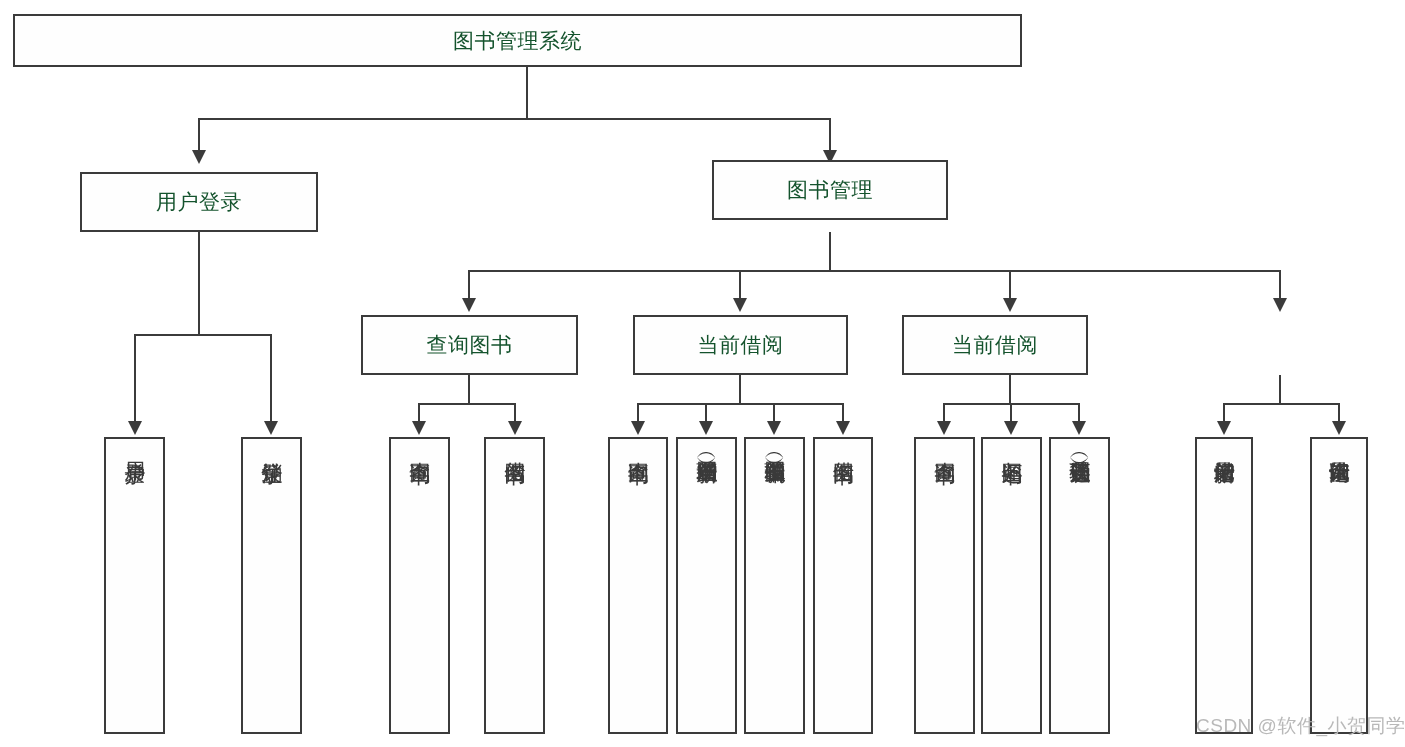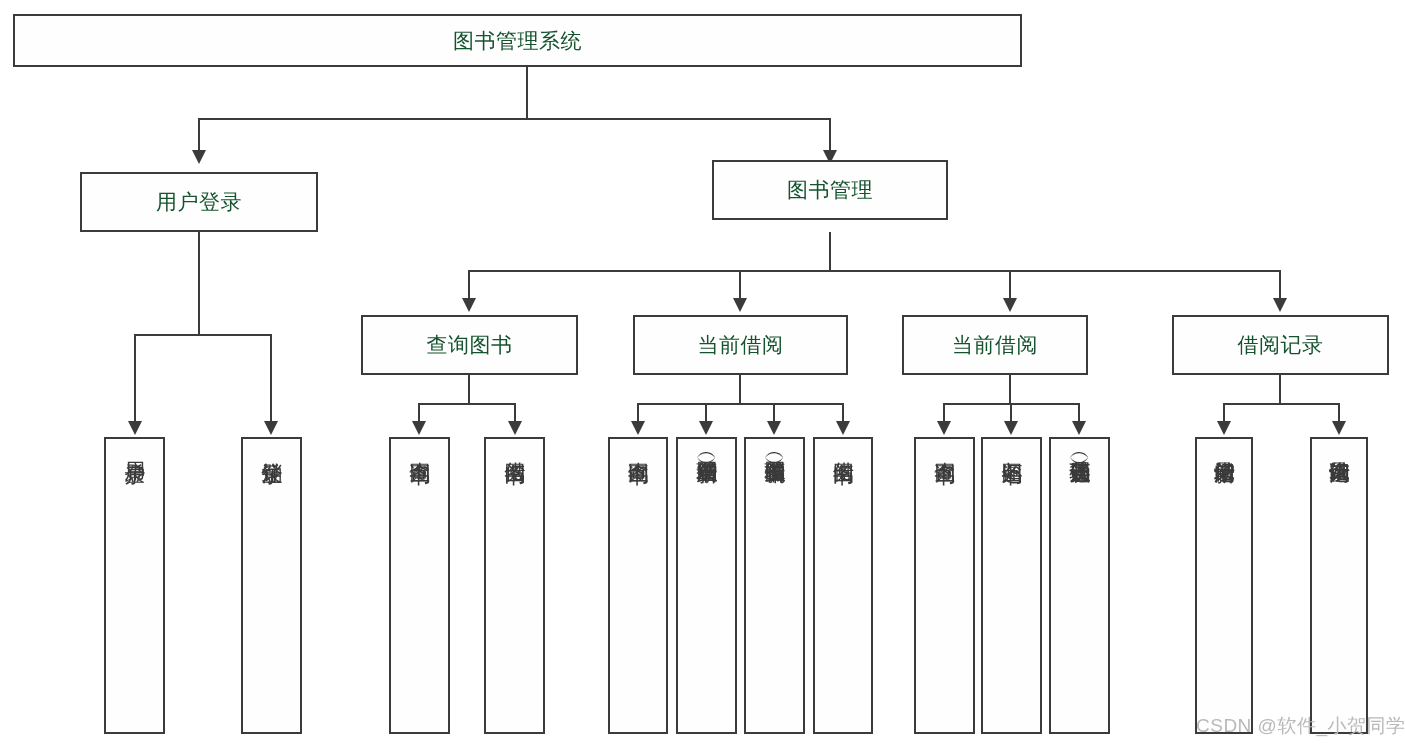--- a/index.html
+++ b/index.html
@@ -128,23 +128,20 @@
   <div class="arrow" style="left:1273px; top:298px;"></div>
 
   <div class="node horiz" style="left:361px; top:315px; width:217px; height:60px;">
     <span class="label">查询图书</span>
   </div>
   <div class="node horiz" style="left:633px; top:315px; width:215px; height:60px;">
     <span class="label">当前借阅</span>
   </div>
   <div class="node horiz" style="left:902px; top:315px; width:186px; height:60px;">
     <span class="label">当前借阅</span>
-  </div>
-  <div class="node horiz" style="left:1172px; top:315px; width:217px; height:60px;">
-    <span class="label">借阅记录</span>
   </div>
 
   <div class="link v" style="left:468px; top:375px; width:2px; height:29px;"></div>
   <div class="link h" style="left:418px; top:403px; width:98px; height:2px;"></div>
   <div class="link v" style="left:418px; top:403px; width:2px; height:18px;"></div>
   <div class="arrow" style="left:412px; top:421px;"></div>
   <div class="link v" style="left:514px; top:403px; width:2px; height:18px;"></div>
   <div class="arrow" style="left:508px; top:421px;"></div>
 
   <div class="link v" style="left:739px; top:375px; width:2px; height:29px;"></div>

